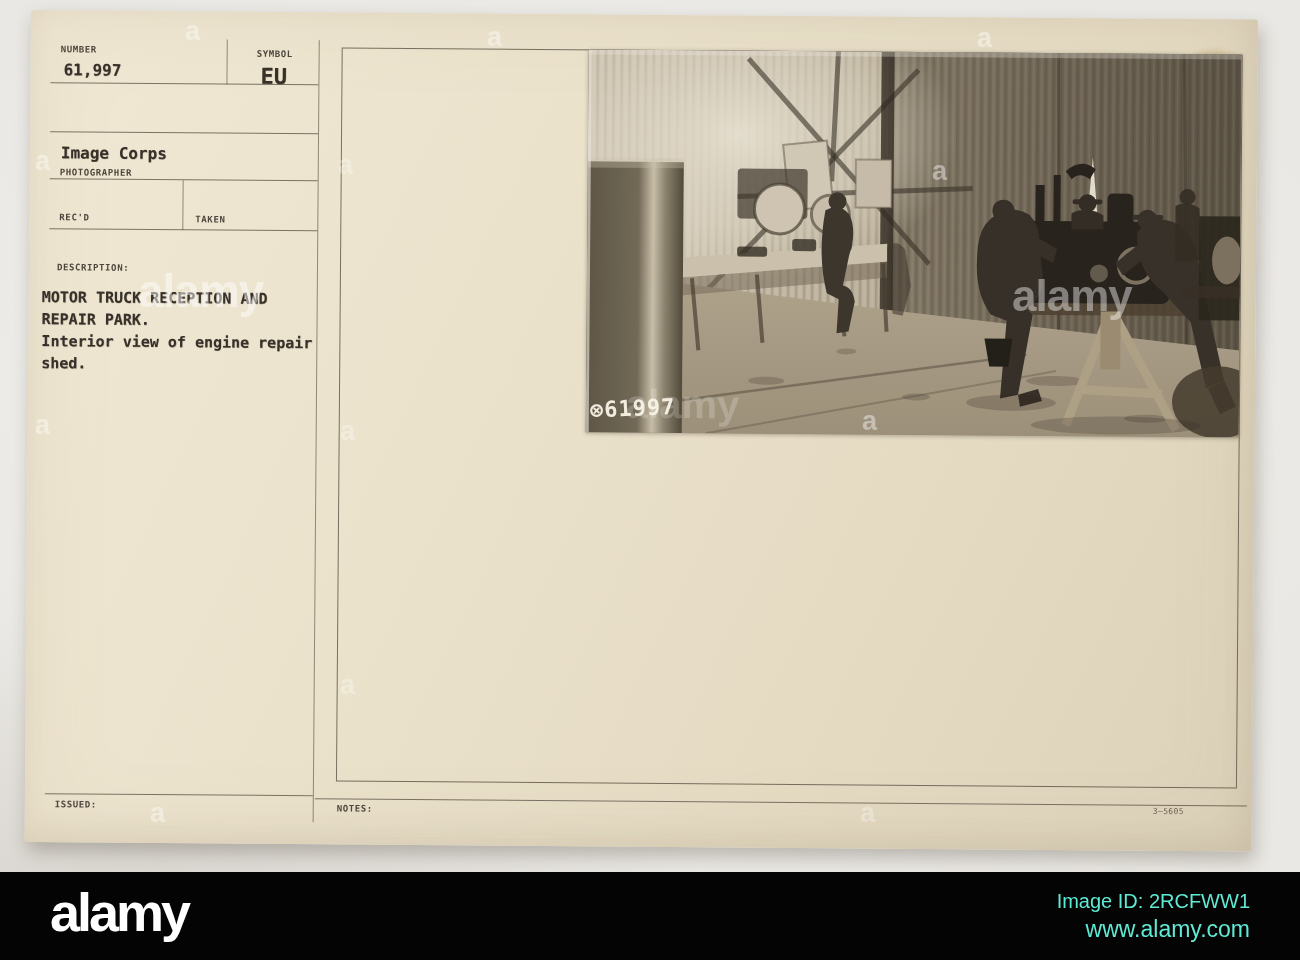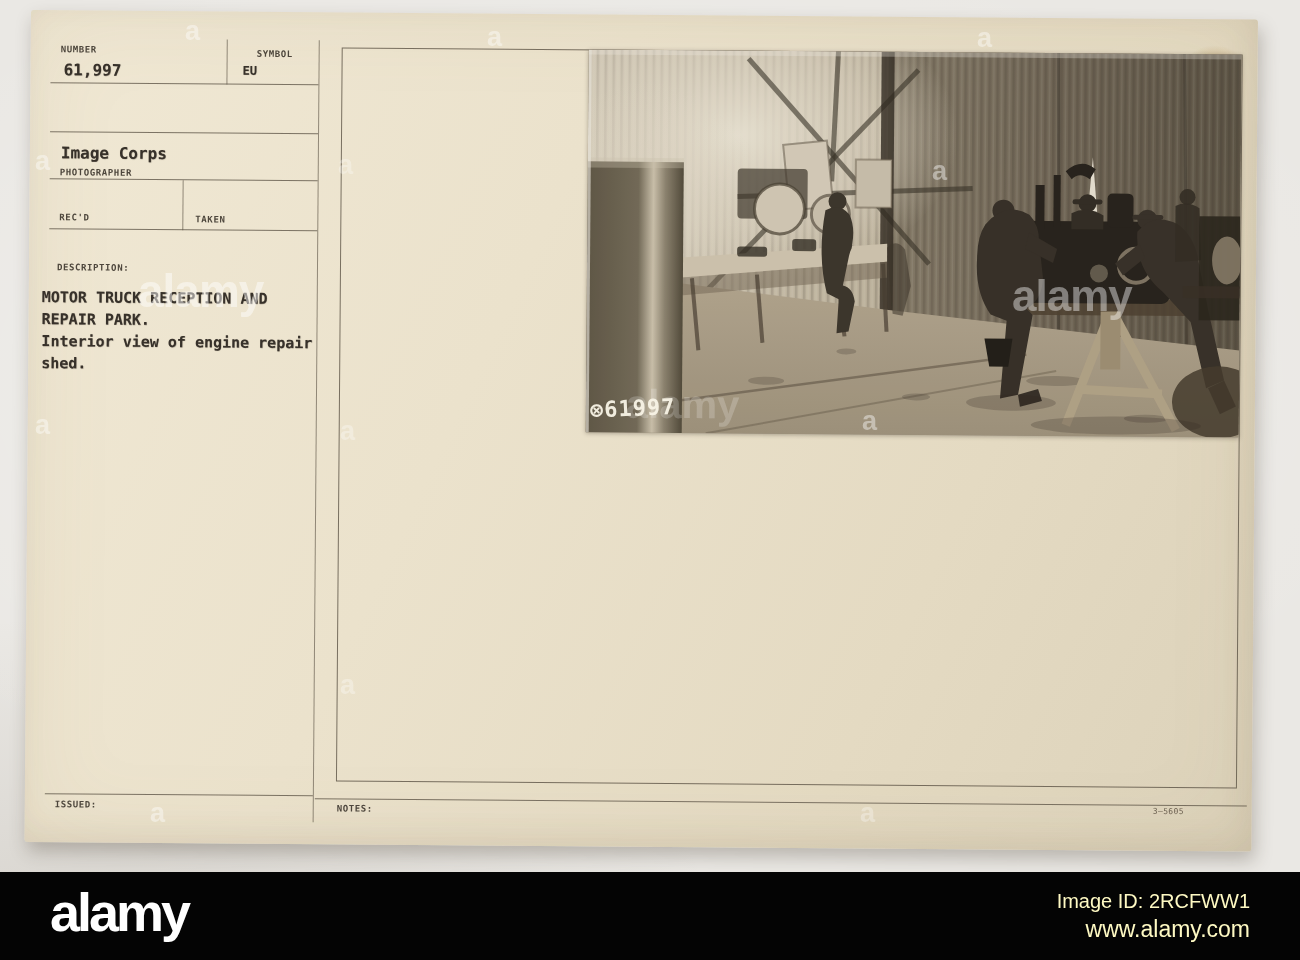--- a/index.html
+++ b/index.html
@@ -39,37 +39,37 @@
   .wm{position:absolute;font-family:"Liberation Sans",sans-serif;font-weight:700;color:#fff;
       pointer-events:none;line-height:1;}
   .wm-a{font-size:27px;opacity:.42;}
   .wm-brand{font-size:46px;letter-spacing:-1px;opacity:.48;}
   
   .bar{position:absolute;left:0;top:872px;width:1300px;height:88px;background:#040404;
        display:flex;align-items:center;justify-content:space-between;
        padding:0 50px;box-sizing:border-box;}
   .bar-logo{font-size:54px;font-weight:700;letter-spacing:-3px;color:#ffffff;line-height:1;
             margin-top:-8px;}
-  .bar-right{display:flex;flex-direction:column;align-items:flex-end;gap:3px;color:#fef9c3;}
+  .bar-right{display:flex;flex-direction:column;align-items:flex-end;gap:3px;color:#5eead4;}
   .bar-id{font-size:20px;font-weight:400;}
   .bar-url{font-size:23px;font-weight:400;}
 </style>
 </head>
 <body>
 
 <div class="stage">
   <div class="bg-vign"></div>
 
   <div class="card">
 
     <span class="lbl" style="left:30px;top:34px">NUMBER</span>
     <span class="typed" style="left:33px;top:50px;font-size:16px">61,997</span>
     <div class="vline" style="left:196px;top:28px;height:45px"></div>
     <span class="lbl" style="left:226px;top:37px">SYMBOL</span>
-    <span class="typed" style="left:212px;top:52px;font-size:12px">EU</span>
+    <span class="typed" style="left:230px;top:52px;font-size:22px">EU</span>
     <div class="hline" style="left:20px;top:72px;width:268px"></div>
 
     <div class="hline" style="left:20px;top:121px;width:268px"></div>
 
     <span class="typed" style="left:31px;top:133px;font-size:16px">Image Corps</span>
     <span class="lbl" style="left:30px;top:157px">PHOTOGRAPHER</span>
     <div class="hline" style="left:20px;top:168px;width:268px"></div>
 
     <div class="vline" style="left:153px;top:169px;height:50px"></div>
     <span class="lbl" style="left:30px;top:202px">REC'D</span>

